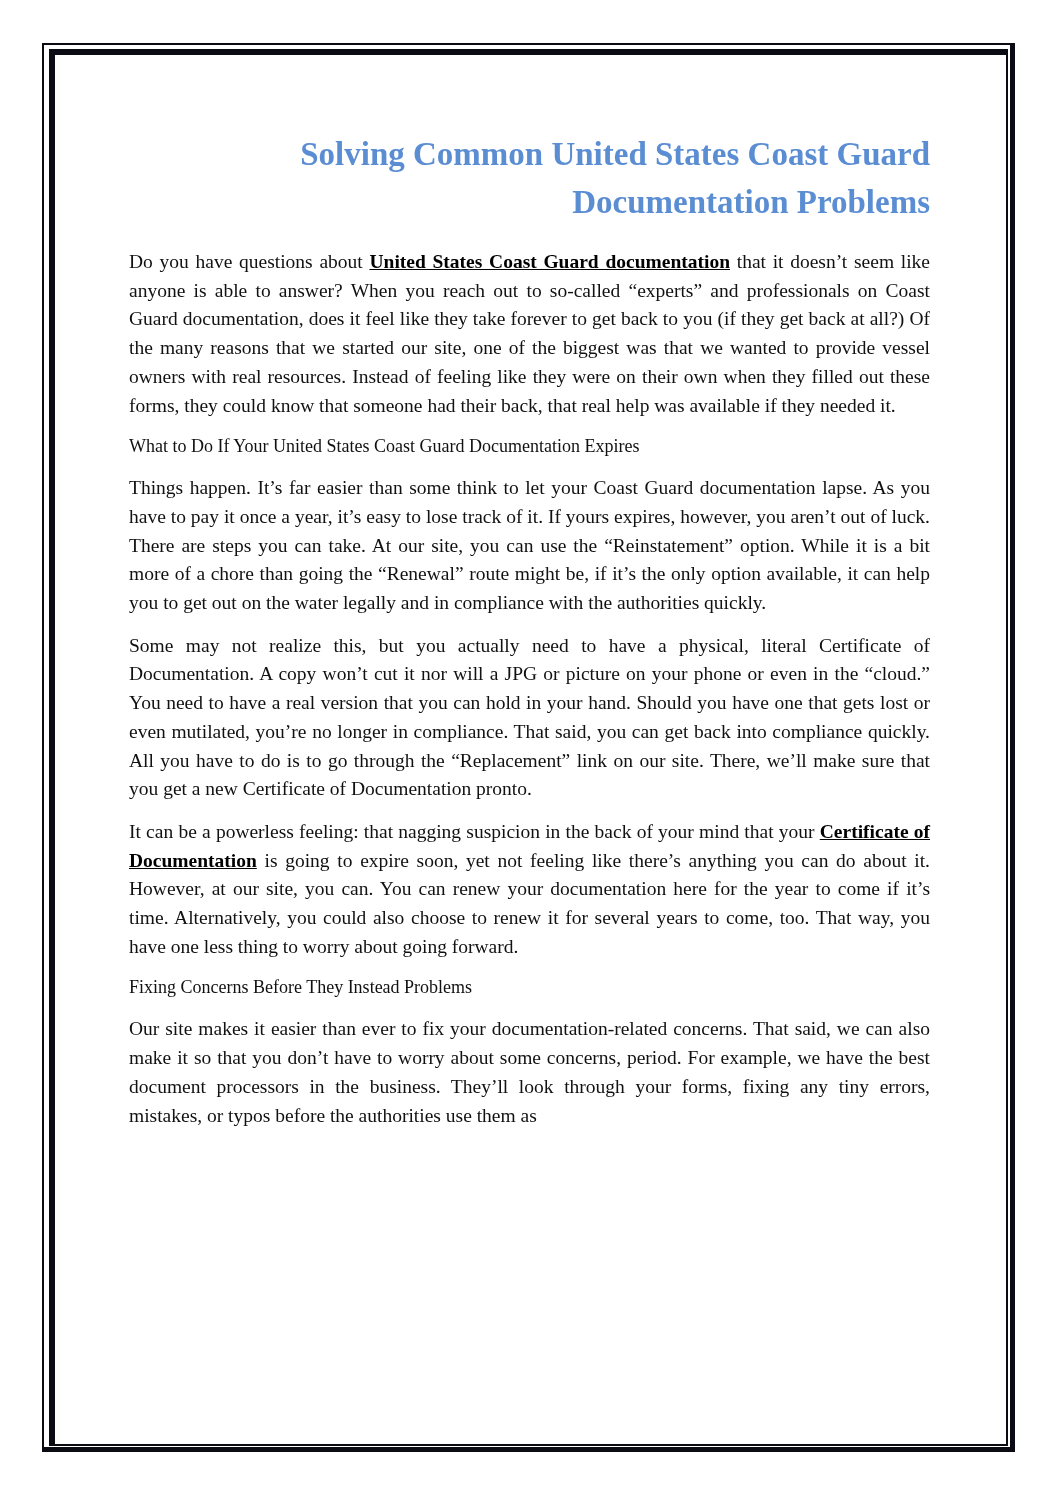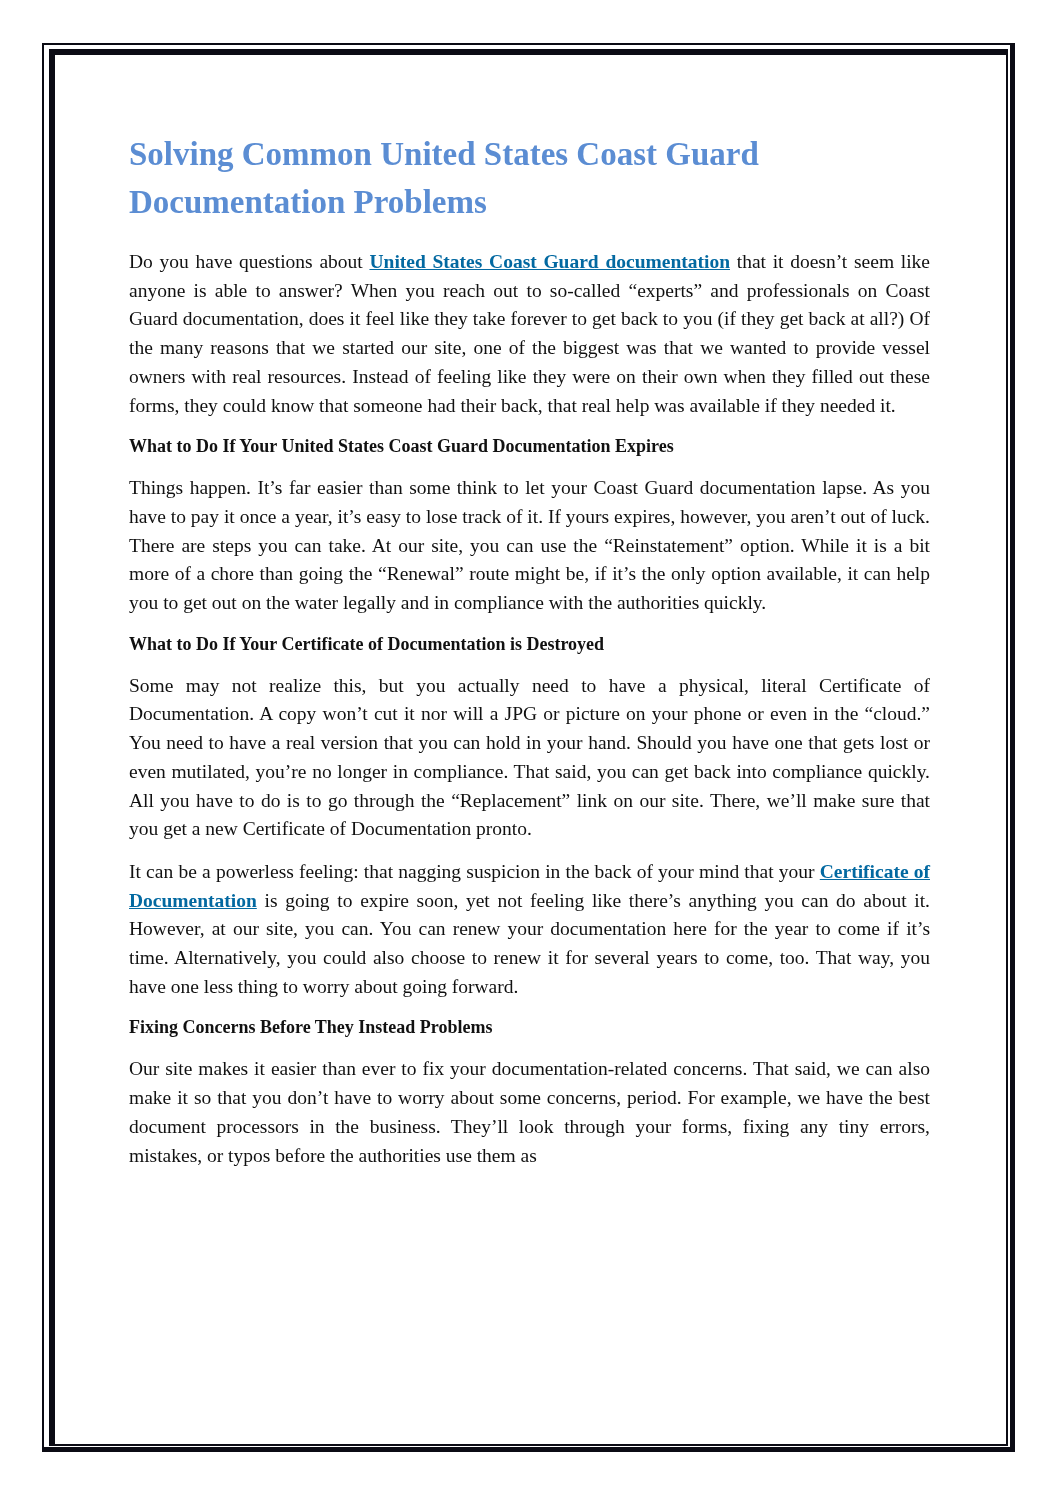--- a/index.html
+++ b/index.html
@@ -15,51 +15,50 @@
       border-top: 6px solid #0b0b14; border-left: 6px solid #0b0b14;
       border-right: 2px solid #0b0b14; border-bottom: 2px solid #0b0b14;
       box-sizing: border-box;
     }
     .content {
       position: absolute; left: 129px; top: 130px; width: 801px;
       font-family: "DejaVu Serif", "Liberation Serif", serif;
       color: #111;
     }
     .title {
-      text-align: left; color: #5b8dd3; font-weight: bold;
+      text-align: right; color: #5b8dd3; font-weight: bold;
       font-family: "Liberation Serif", serif;
       font-size: 33px; line-height: 48px; margin: 0 0 22px 0;
       letter-spacing: 0px;
     }
     p.body {
       margin: 0 0 14px 0; text-align: justify;
       font-family: "Liberation Serif", serif;
       font-size: 19.5px; line-height: 28.7px;
     }
     h2.section {
       margin: 0 0 16px 0;
       font-family: "Liberation Serif", serif;
-      font-weight: bold; font-size: 18px; line-height: 24px;
+      font-weight: normal; font-size: 18px; line-height: 24px;
     }
-    a.link { color: #0369a1; font-weight: bold; }
+    a.link { color: #000000; font-weight: bold; }
   </style>
 </head>
 <body>
 
 <div class="frame-outer"></div>
 <div class="frame-inner"></div>
 
 <div class="content">
   <h1 class="title">Solving Common United States Coast Guard Documentation Problems</h1>
 
   <p class="body"><span>Do you have questions about </span><a class="link" href="#">United States Coast Guard documentation</a><span> that it doesn’t seem like anyone is able to answer? When you reach out to so-called “experts” and professionals on Coast Guard documentation, does it feel like they take forever to get back to you (if they get back at all?) Of the many reasons that we started our site, one of the biggest was that we wanted to provide vessel owners with real resources. Instead of feeling like they were on their own when they filled out these forms, they could know that someone had their back, that real help was available if they needed it.</span></p>
 
   <h2 class="section">What to Do If Your United States Coast Guard Documentation Expires</h2>
   <p class="body">Things happen. It’s far easier than some think to let your Coast Guard documentation lapse. As you have to pay it once a year, it’s easy to lose track of it. If yours expires, however, you aren’t out of luck. There are steps you can take. At our site, you can use the “Reinstatement” option. While it is a bit more of a chore than going the “Renewal” route might be, if it’s the only option available, it can help you to get out on the water legally and in compliance with the authorities quickly.</p>
 
-  <h2 class="section">What to Do If Your Certificate of Documentation is Destroyed</h2>
   <p class="body">Some may not realize this, but you actually need to have a physical, literal Certificate of Documentation. A copy won’t cut it nor will a JPG or picture on your phone or even in the “cloud.” You need to have a real version that you can hold in your hand. Should you have one that gets lost or even mutilated, you’re no longer in compliance. That said, you can get back into compliance quickly. All you have to do is to go through the “Replacement” link on our site. There, we’ll make sure that you get a new Certificate of Documentation pronto.</p>
 
   <p class="body"><span>It can be a powerless feeling: that nagging suspicion in the back of your mind that your </span><a class="link" href="#">Certificate of Documentation</a><span> is going to expire soon, yet not feeling like there’s anything you can do about it. However, at our site, you can. You can renew your documentation here for the year to come if it’s time. Alternatively, you could also choose to renew it for several years to come, too. That way, you have one less thing to worry about going forward.</span></p>
 
   <h2 class="section">Fixing Concerns Before They Instead Problems</h2>
   <p class="body">Our site makes it easier than ever to fix your documentation-related concerns. That said, we can also make it so that you don’t have to worry about some concerns, period. For example, we have the best document processors in the business. They’ll look through your forms, fixing any tiny errors, mistakes, or typos before the authorities use them as</p>
 </div>
 
 </body></html>

